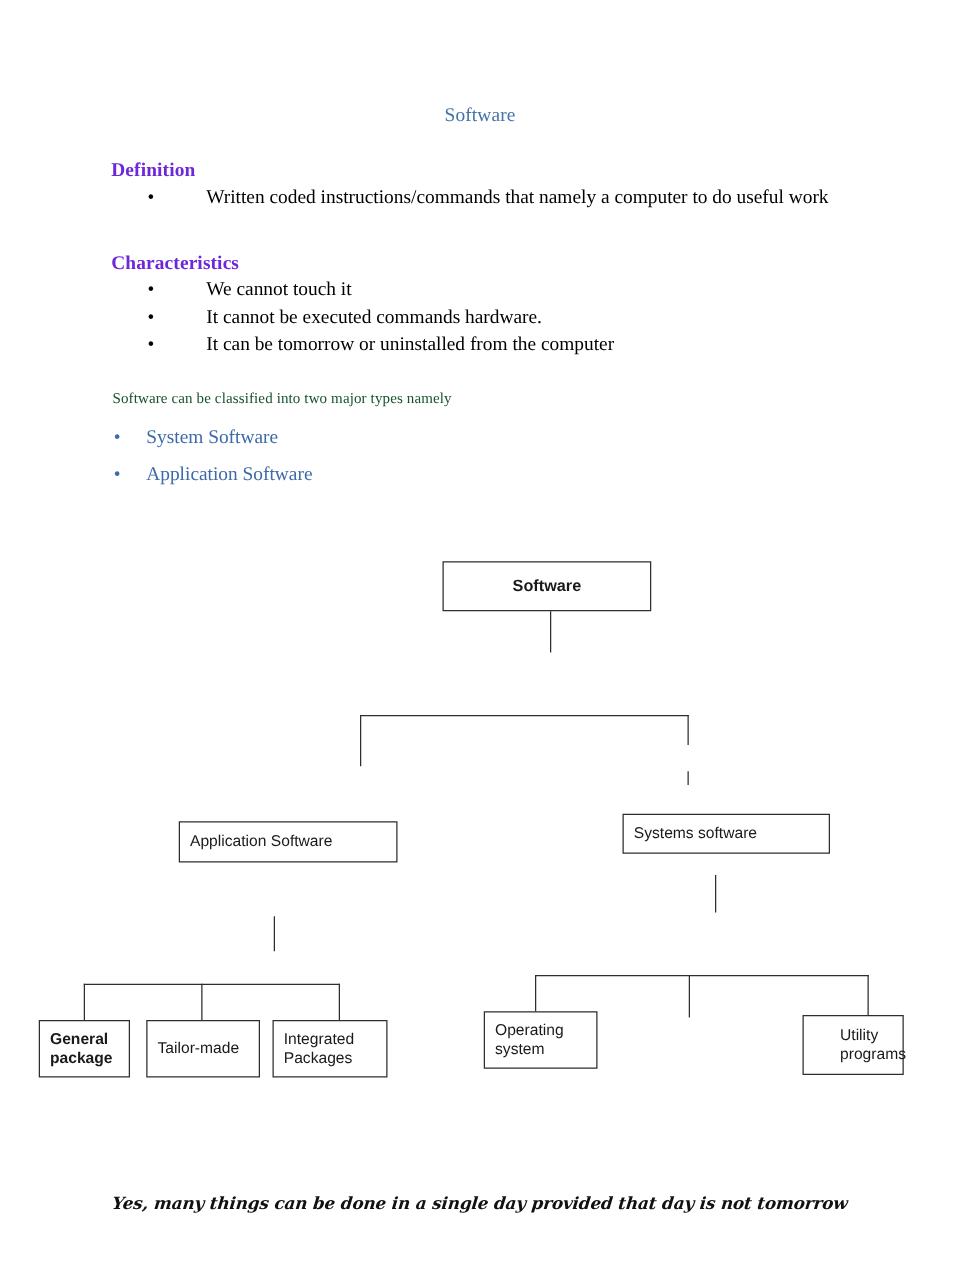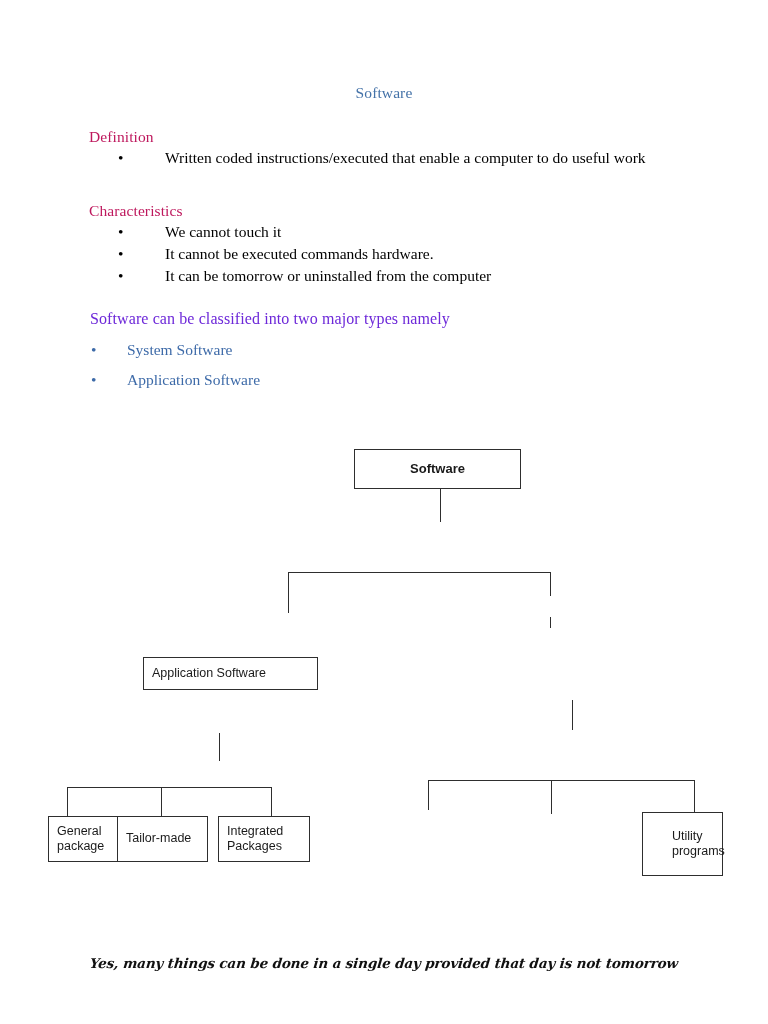--- a/index.html
+++ b/index.html
@@ -32,23 +32,23 @@
     width: 768px;
     text-align: center;
     font-size: 15.5px;
     color: #4472a8;
     letter-spacing: 0.1px;
   }
 
   .heading {
     position: absolute;
     left: 89px;
-    font-weight: normal;
-    font-size: 15.5px;
-    color: #be185d;
+    font-weight: bold;
+    font-size: 15.5px;
+    color: #6d28d9;
     letter-spacing: 0.1px;
   }
   .heading-definition { top: 128px; }
   .heading-characteristics { top: 202px; }
 
   .bullet-row {
     position: absolute;
     font-size: 15.5px;
     line-height: 21.5px;
     color: #000;
@@ -67,42 +67,42 @@
     margin-left: 47px;
   }
 
   .bl-def1   { left: 118px; top: 147px; width: 590px; }
   .bl-ch1    { left: 118px; top: 221px; width: 590px; }
   .bl-ch2    { left: 118px; top: 243px; width: 590px; }
   .bl-ch3    { left: 118px; top: 265px; width: 590px; }
 
   .blue-para {
     position: absolute;
-    font-size: 16px;
-    color: #6d28d9;
+    font-size: 12px;
+    color: #14532d;
     line-height: 21px;
     letter-spacing: 0.1px;
   }
   .blue-intro { left: 90px; top: 308px; }
   .blue-outro { left: 95px; top: 398px; }
 
   .blue-bullet {
     position: absolute;
     font-size: 15.5px;
     color: #3d6aa8;
     line-height: 21px;
   }
   .blue-bullet .dot {
     position: absolute;
     left: 0;
     top: 0;
   }
   .blue-bullet .btext {
     display: block;
-    margin-left: 36px;
+    margin-left: 26px;
   }
   .bb1 { left: 91px; top: 339px; }
   .bb2 { left: 91px; top: 369px; }
 
   
   .diagram {
     position: absolute;
     left: 0;
     top: 0;
     width: 768px;
@@ -126,26 +126,26 @@
     justify-content: center;
     padding-left: 0;
     font-weight: bold;
     font-size: 13px;
   }
   .node .ntext { display: block; }
 
   .n-software        { left: 354px; top: 449px; width: 167px; height: 40px; }
   .n-application     { left: 143px; top: 657px; width: 175px; height: 33px; }
   .n-systems         { left: 498px; top: 651px; width: 166px; height: 32px; }
-  .n-general         { left: 48px;  top: 816px; width: 73px;  height: 46px; }
+  .n-general         { left: 31px;  top: 816px; width: 73px;  height: 46px; font-weight: bold; }
   .n-tailor          { left: 117px; top: 816px; width: 91px;  height: 46px; }
   .n-integrated      { left: 218px; top: 816px; width: 92px;  height: 46px; }
   .n-os              { left: 387px; top: 809px; width: 91px;  height: 46px; }
   .n-translators     { left: 506px; top: 814px; width: 92px;  height: 39px; }
-  .n-utility         { left: 642px; top: 812px; width: 81px;  height: 64px; padding-left: 29px; }
+  .n-utility         { left: 642px; top: 812px; width: 81px;  height: 48px; padding-left: 29px; }
 
   .vline {
     position: absolute;
     width: 0;
     border-left: 1.3px solid #2e2e2e;
   }
   .hline {
     position: absolute;
     height: 0;
     border-top: 1.3px solid #2e2e2e;
@@ -190,21 +190,21 @@
 </head>
 <body>
 
 <div class="page">
 
   <div class="doc-title">Software</div>
 
   <div class="heading heading-definition">Definition</div>
   <div class="bullet-row bl-def1">
     <span class="dot">•</span>
-    <span class="btext">Written coded instructions/executed that enable a computer to do useful work</span>
+    <span class="btext">Written coded instructions/commands that namely a computer to do useful work</span>
   </div>
 
   <div class="heading heading-characteristics">Characteristics</div>
   <div class="bullet-row bl-ch1">
     <span class="dot">•</span>
     <span class="btext">We cannot touch it</span>
   </div>
   <div class="bullet-row bl-ch2">
     <span class="dot">•</span>
     <span class="btext">It cannot be executed commands hardware.</span>
@@ -234,20 +234,23 @@
 
     <div class="vline c-trunk"></div>
     <div class="hline c-bar1"></div>
     <div class="vline c-bar1-left"></div>
     <div class="vline c-bar1-right"></div>
     <div class="vline c-bar1-stub"></div>
 
     <div class="node n-application">
       <span class="ntext">Application Software</span>
     </div>
+    <div class="node n-systems">
+      <span class="ntext">Systems software</span>
+    </div>
 
     <div class="vline c-app-trunk"></div>
     <div class="hline c-app-bar"></div>
     <div class="vline c-app-l"></div>
     <div class="vline c-app-m"></div>
     <div class="vline c-app-r"></div>
 
     <div class="vline c-sys-trunk"></div>
     <div class="hline c-sys-bar"></div>
     <div class="vline c-sys-l"></div>
@@ -257,20 +260,23 @@
     <div class="node n-general">
       <span class="ntext">General package</span>
     </div>
     <div class="node n-tailor">
       <span class="ntext">Tailor-made</span>
     </div>
     <div class="node n-integrated">
       <span class="ntext">Integrated Packages</span>
     </div>
 
+    <div class="node n-os">
+      <span class="ntext">Operating system</span>
+    </div>
     <div class="node n-utility">
       <span class="ntext">Utility programs</span>
     </div>
 
   </div>
 
   <div class="footer-quote">Yes, many things can be done in a single day provided that day is not tomorrow</div>
 
 </div>
 

